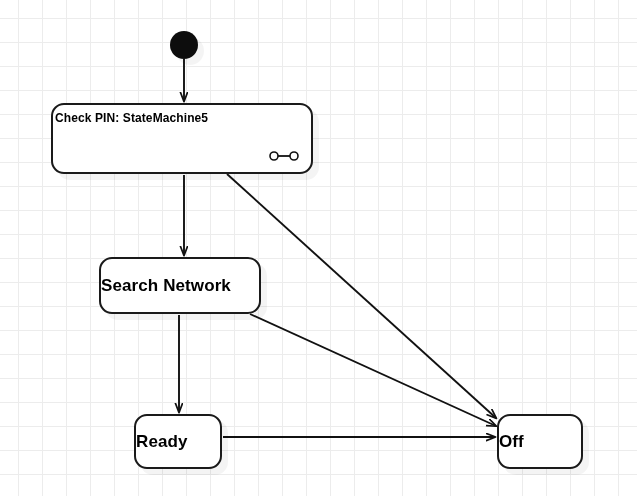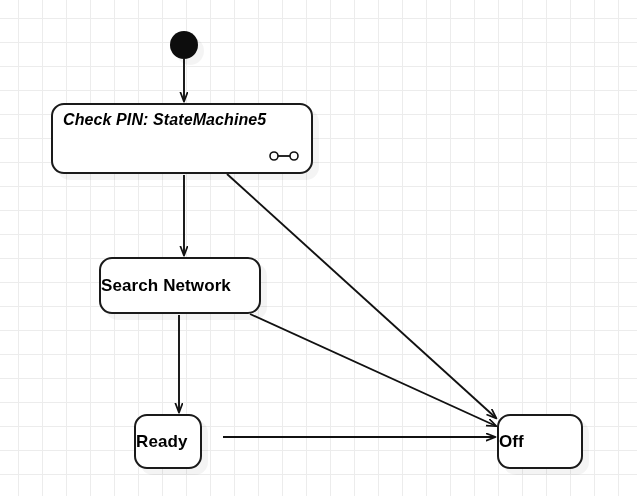--- a/index.html
+++ b/index.html
@@ -48,35 +48,34 @@
   }
   .label-centered {
     left: 0;
     right: 0;
     top: 50%;
     transform: translateY(-50%);
     text-align: left;
     font-size: 17px;
   }
   .label-topleft {
-    left: 10px;
+    left: 2px;
     top: 6px;
-    font-size: 16px;
-    font-style: italic;
+    font-size: 12px;
   }
   .composite-icon {
     position: absolute;
     right: 12px;
     bottom: 10px;
     width: 30px;
     height: 12px;
   }
   #node-checkpin  { left: 51px;  top: 103px; width: 262px; height: 71px; }
   #node-search    { left: 99px;  top: 257px; width: 162px; height: 57px; }
-  #node-ready     { left: 134px; top: 414px; width: 68px;  height: 55px; }
+  #node-ready     { left: 134px; top: 414px; width: 88px;  height: 55px; }
   #node-off       { left: 497px; top: 414px; width: 86px;  height: 55px; padding-left: 16px; }
   #initial-state {
     position: absolute;
     left: 170px;
     top: 31px;
     width: 28px;
     height: 28px;
     border-radius: 50%;
     background: #0d0d0d;
     box-shadow: 6px 6px 0 0 rgba(0,0,0,0.045);

